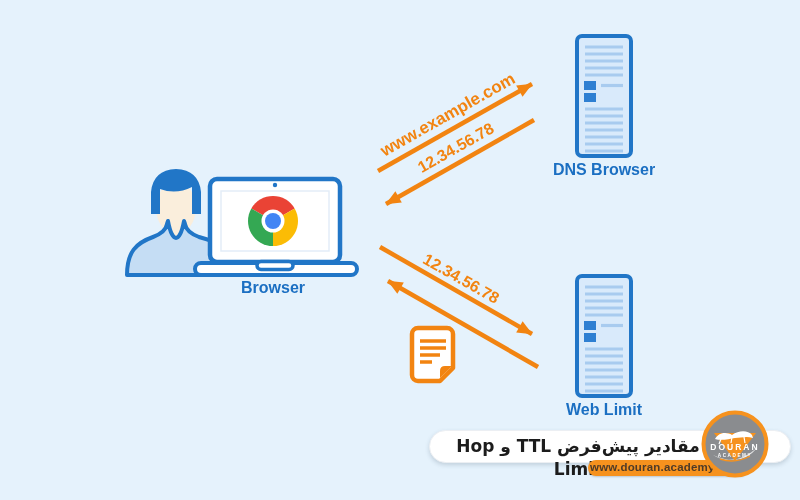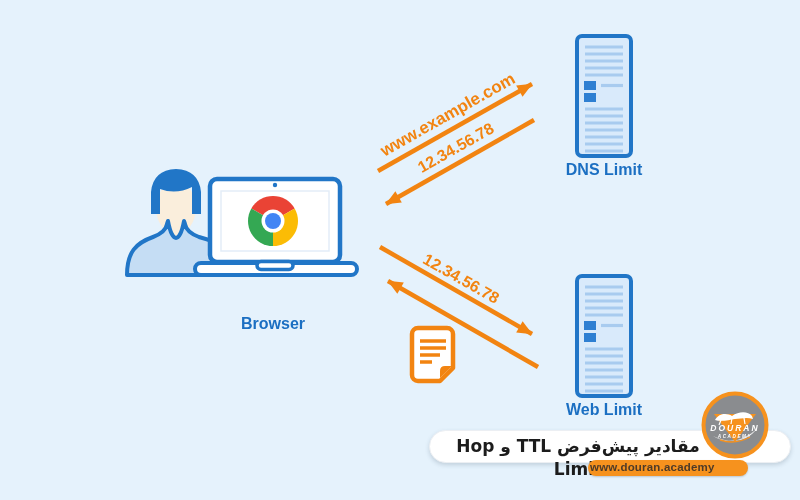--- a/index.html
+++ b/index.html
@@ -32,38 +32,38 @@
   .doc-page{fill:#fff;stroke:var(--orange);stroke-width:4.5;stroke-linejoin:round;}
   .doc-fold{fill:var(--orange);}
   .doc-line{stroke:var(--orange);stroke-width:3.5;}
   .chrome-red{fill:var(--chrome-red);} .chrome-green{fill:var(--chrome-green);}
   .chrome-yellow{fill:var(--chrome-yellow);} .chrome-blue{fill:var(--chrome-blue);}
 
   
   .lbl{position:absolute;font-weight:bold;text-align:center;white-space:nowrap;}
   .lbl-blue{color:var(--label-blue);font-size:16px;}
   .lbl-orange{color:var(--orange);}
-  #browser-label{left:203px;top:279px;width:140px;margin-top:36px;}
+  #browser-label{left:203px;top:279px;width:140px;}
   #dns-label{left:534px;top:161px;width:140px;}
   #web-label{left:534px;top:401px;width:140px;}
   #www-label{left:358px;top:105px;width:180px;font-size:17px;transform:rotate(-29.5deg);}
   #ip1-label{left:386px;top:139px;width:140px;font-size:16px;transform:rotate(-29.5deg);}
   #ip2-label{left:391px;top:270px;width:140px;font-size:16px;transform:rotate(29.5deg);}
 
   
   .pill{position:absolute;left:429px;top:430px;width:362px;height:33px;background:var(--pill-fill);
         border:1px solid #ECEFF3;border-radius:17px;box-shadow:0 2px 4px rgba(70,90,110,.22);box-sizing:border-box;}
   .pill-text{position:absolute;left:6px;top:4px;width:284px;text-align:center;direction:rtl;
              font-weight:bold;font-size:17px;line-height:23px;color:var(--banner-text);
              font-family:"DejaVu Sans","Liberation Sans",sans-serif;}
   .ribbon{position:absolute;left:588px;top:460px;width:160px;height:16px;background:var(--ribbon-orange);
           border-radius:8px;box-shadow:0 1px 2px rgba(0,0,0,.18);}
   .ribbon-text{position:absolute;left:2px;top:1px;width:120px;text-align:center;font-size:11.5px;
                font-weight:bold;color:var(--ribbon-text);letter-spacing:.2px;}
-  .logo{position:absolute;left:699px;top:389px;width:72px;height:72px;font-style:italic;}
+  .logo{position:absolute;left:699px;top:408px;width:72px;height:72px;}
   .logo-circle{fill:var(--logo-gray);stroke:var(--ribbon-orange);stroke-width:4;}
   .logo-tri{fill:var(--ribbon-orange);}
   .logo-horse{fill:#fff;}
   .logo-horse-leg{stroke:#fff;stroke-width:1.2;fill:none;}
   .logo-crescent{fill:rgba(255,255,255,.75);}
   .logo-douran{fill:#fff;font-weight:bold;font-size:8.5px;letter-spacing:2px;text-anchor:middle;}
   .logo-academy{fill:#fff;font-weight:bold;font-size:4.6px;letter-spacing:1.6px;text-anchor:middle;}
   .logo-swoosh{stroke:var(--ribbon-orange);stroke-width:1.4;fill:none;}
 </style>
 </head>
@@ -134,21 +134,21 @@
       <path class="doc-page" d="M418,328 h29 a6,6 0 0 1 6,6 v34 l-13,13 h-22 a6,6 0 0 1 -6,-6 v-41 a6,6 0 0 1 6,-6 z"></path>
       <path class="doc-fold" d="M452,366 L440,378 L440,371 q0,-5 5,-5 z"></path>
       <line class="doc-line" x1="420" y1="341" x2="446" y2="341"></line>
       <line class="doc-line" x1="420" y1="348" x2="446" y2="348"></line>
       <line class="doc-line" x1="420" y1="355" x2="440" y2="355"></line>
       <line class="doc-line" x1="420" y1="362" x2="432" y2="362"></line>
     </g>
   </svg>
 
   <div id="browser-label" class="lbl lbl-blue">Browser</div>
-  <div id="dns-label" class="lbl lbl-blue">DNS Limit</div>
+  <div id="dns-label" class="lbl lbl-blue">DNS Browser</div>
   <div id="web-label" class="lbl lbl-blue">Web Limit</div>
   <div id="www-label" class="lbl lbl-orange">www.example.com</div>
   <div id="ip1-label" class="lbl lbl-orange">12.34.56.78</div>
   <div id="ip2-label" class="lbl lbl-orange">12.34.56.78</div>
 
   <div class="pill">
     <div class="pill-text">مقادیر پیش‌فرض TTL و Hop Limit</div>
   </div>
   <div class="ribbon">
     <div class="ribbon-text">www.douran.academy</div>

